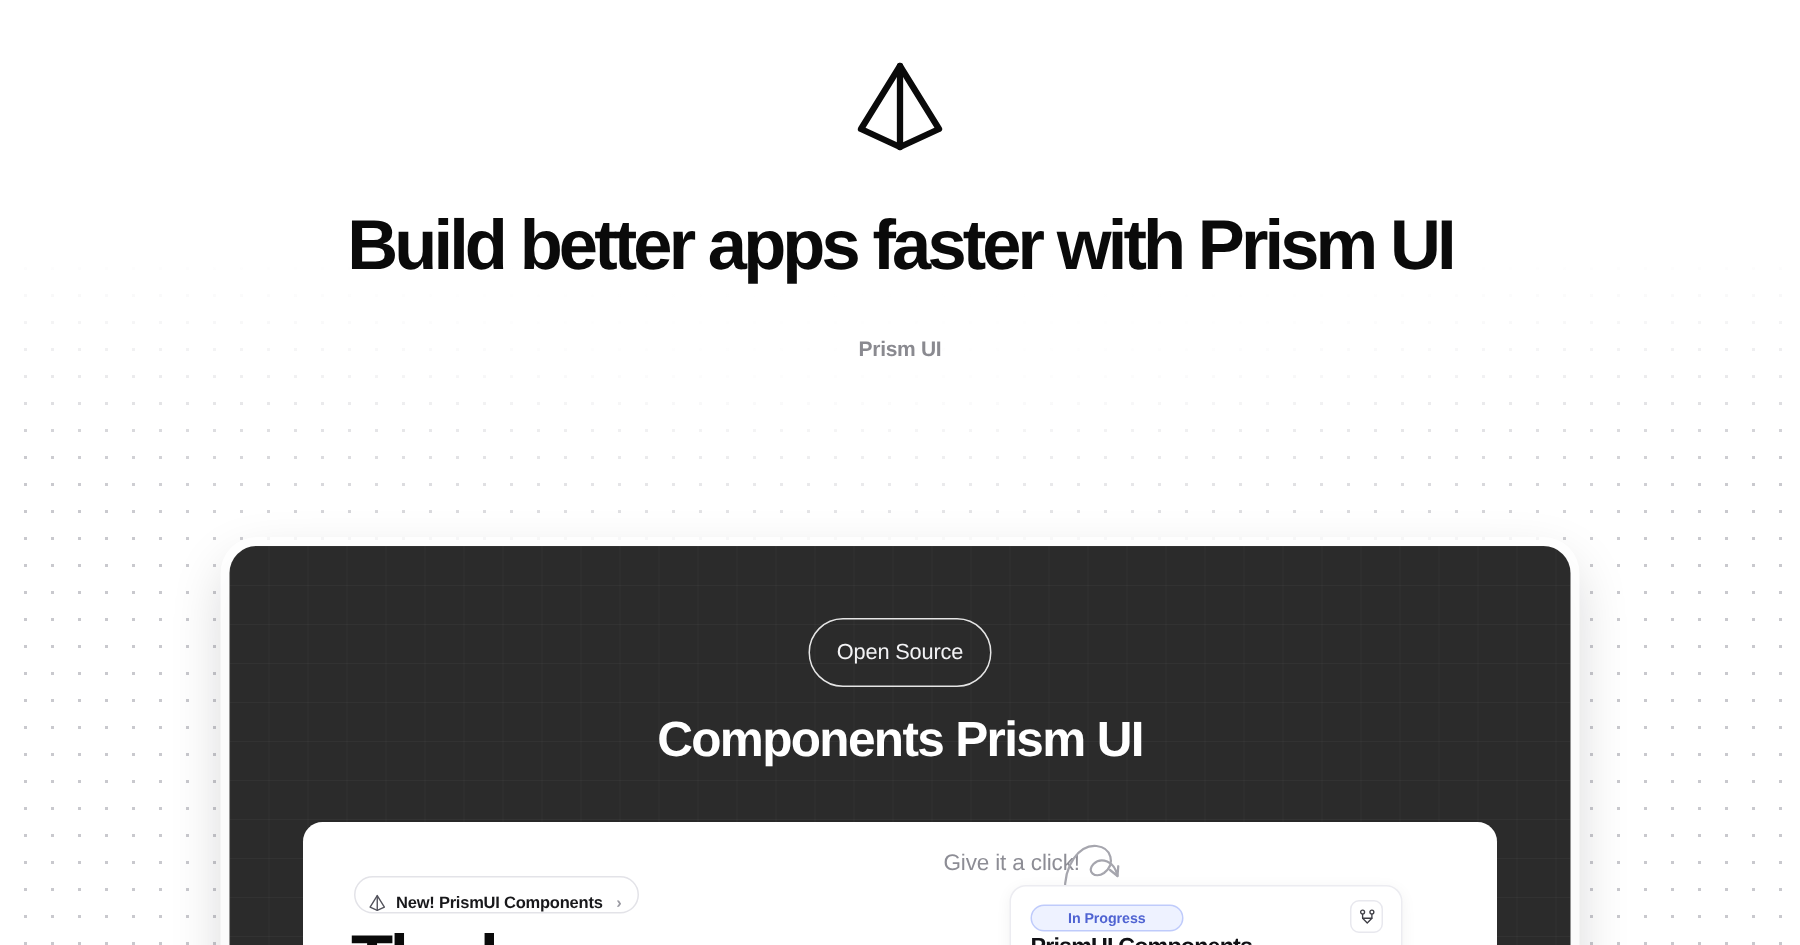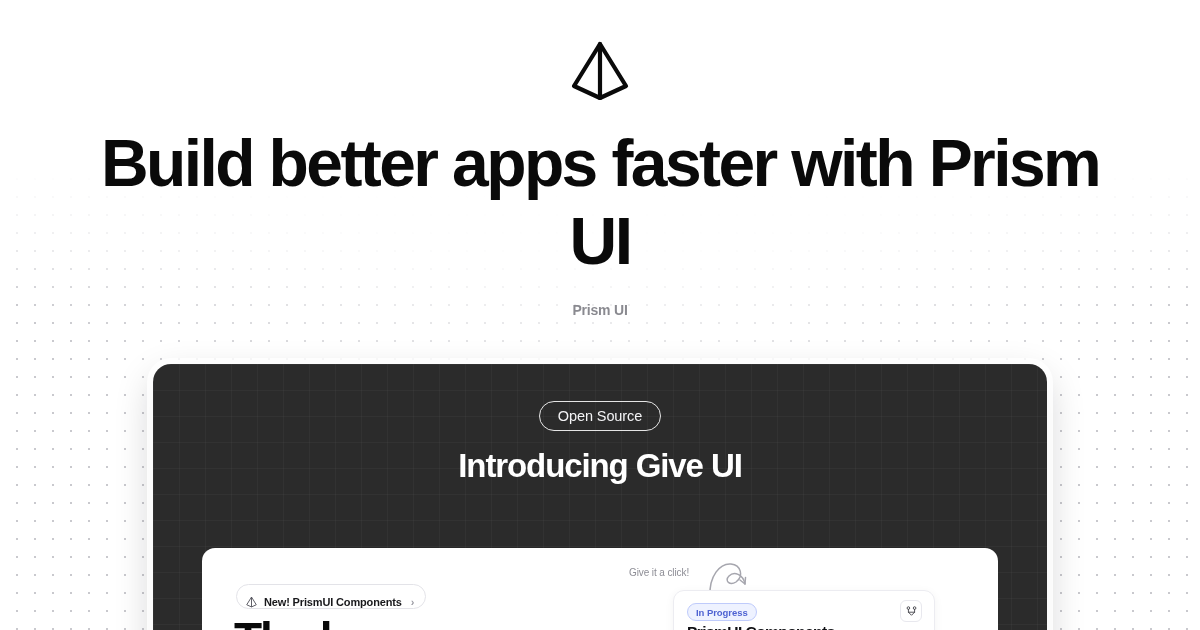--- a/index.html
+++ b/index.html
@@ -64,21 +64,21 @@
   #brand-logo {
     margin: 40px auto 0;
     width: 60px;
     height: 62px;
     display: block;
   }
 
   #headline {
     margin: 22px auto 0;
     width: 1000px;
-    font-size: 66px;
+    font-size: 47px;
     line-height: 78px;
     font-weight: 700;
     letter-spacing: -2.6px;
     color: #0a0a0a;
   }
 
   #subtitle {
     margin-top: 22px;
     font-size: 14px;
     font-weight: 600;
@@ -114,22 +114,22 @@
     position: relative;
     width: 100%;
     height: 100%;
     text-align: center;
   }
 
   #open-source-pill {
     display: inline-flex;
     align-items: center;
     justify-content: center;
-    margin-top: 37px;
-    height: 30px;
+    margin-top: 48px;
+    height: 46px;
     padding: 0 18px;
     border: 1.4px solid rgba(255,255,255,0.88);
     border-radius: 999px;
     color: #f3f3f5;
     font-size: 14.5px;
     font-weight: 500;
     letter-spacing: -0.1px;
   }
 
   #preview-heading {
@@ -194,21 +194,21 @@
   #click-annotation {
     position: absolute;
     left: 427px;
     top: 12px;
     width: 120px;
     height: 42px;
   }
   #click-annotation .hint {
     position: absolute;
     left: 0; top: 7px;
-    font-size: 10px;
+    font-size: 15px;
     color: #8d8d95;
     letter-spacing: -0.1px;
     white-space: nowrap;
   }
   #click-arrow {
     position: absolute;
     left: 78px;
     top: 0;
   }
 
@@ -225,21 +225,21 @@
     box-shadow: 0 2px 10px rgba(18,18,30,0.05);
   }
 
   #status-badge {
     position: absolute;
     left: 13px;
     top: 12px;
     display: inline-flex;
     align-items: center;
     height: 18px;
-    padding: 0 8px;
+    padding: 0 24px;
     border: 1px solid #bfcbfb;
     border-radius: 999px;
     background: #eef2ff;
     color: #4f63d2;
     font-size: 9.5px;
     font-weight: 600;
     letter-spacing: -0.05px;
   }
 
   #task-action-button {
@@ -288,21 +288,21 @@
     <div id="subtitle">Prism UI</div>
   </div>
 
   <div id="preview-card">
     <div id="preview-texture"></div>
 
     <div id="preview-inner">
 
       <div id="open-source-pill">Open Source</div>
 
-      <div id="preview-heading">Introducing Give UI</div>
+      <div id="preview-heading">Components Prism UI</div>
 
       
       <div id="app-mock">
 
         <div id="new-components-pill">
           <svg width="11" height="12" viewBox="0 0 60 62" fill="none">
             <path d="M30 4 L56 46 L30 58 L4 46 Z" stroke="#52525b" stroke-width="5" stroke-linejoin="round" fill="none"></path>
             <path d="M30 4 L30 58" stroke="#52525b" stroke-width="5"></path>
           </svg>
           <span>New! PrismUI Components</span>

